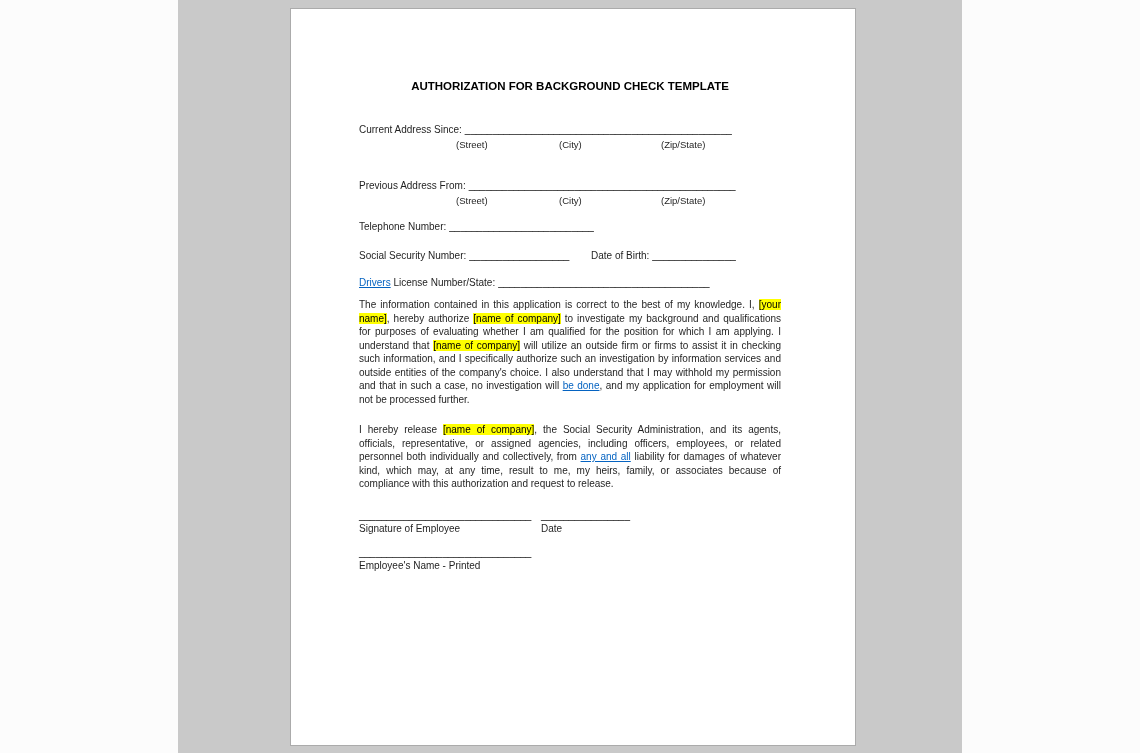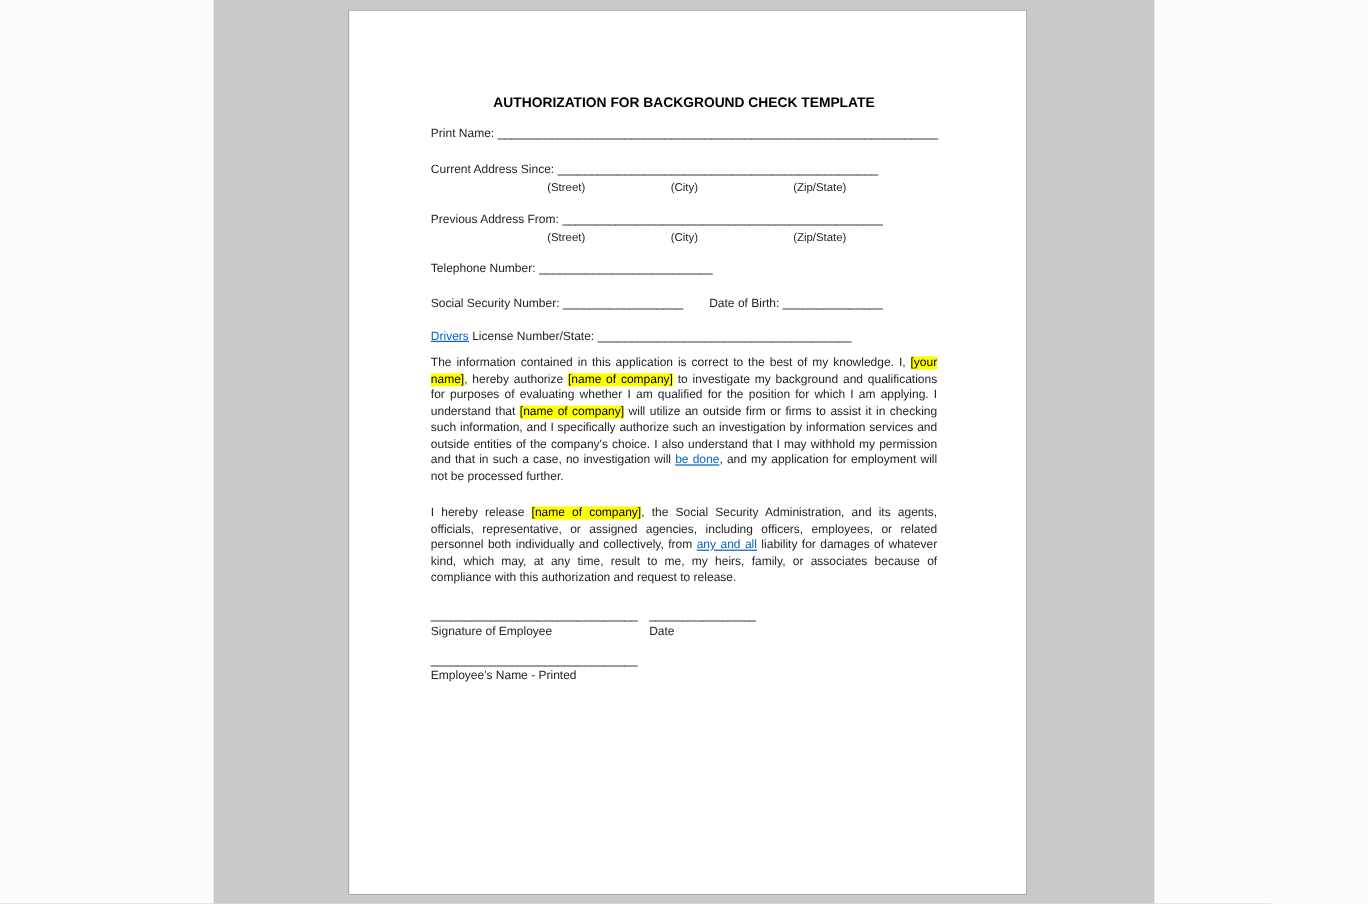--- a/index.html
+++ b/index.html
@@ -39,34 +39,31 @@
 </head>
 <body>
 
 <div class="canvas">
   <div class="backdrop"></div>
 
   <div class="page">
 
     <div class="doc-title">AUTHORIZATION FOR BACKGROUND CHECK TEMPLATE</div>
 
-    <div class="field-row" style="margin-top:12px">
-      <span>Print Name:</span><span class="line">__________________________________________________________________</span>
-    </div>
 
-    <div class="field-row" style="margin-top:17px">
+    <div class="field-row" style="margin-top:30px">
       <span>Current Address Since:</span><span class="line">________________________________________________</span>
     </div>
     <div class="sub-row">
       <span class="sub" style="left:97px">(Street)</span>
       <span class="sub" style="left:200px">(City)</span>
       <span class="sub" style="left:302px">(Zip/State)</span>
     </div>
 
-    <div class="field-row" style="margin-top:14px">
+    <div class="field-row" style="margin-top:28px">
       <span>Previous Address From:</span><span class="line">________________________________________________</span>
     </div>
     <div class="sub-row">
       <span class="sub" style="left:97px">(Street)</span>
       <span class="sub" style="left:200px">(City)</span>
       <span class="sub" style="left:302px">(Zip/State)</span>
     </div>
 
     <div class="field-row" style="margin-top:13px">
       <span>Telephone Number:</span><span class="line">__________________________</span>

